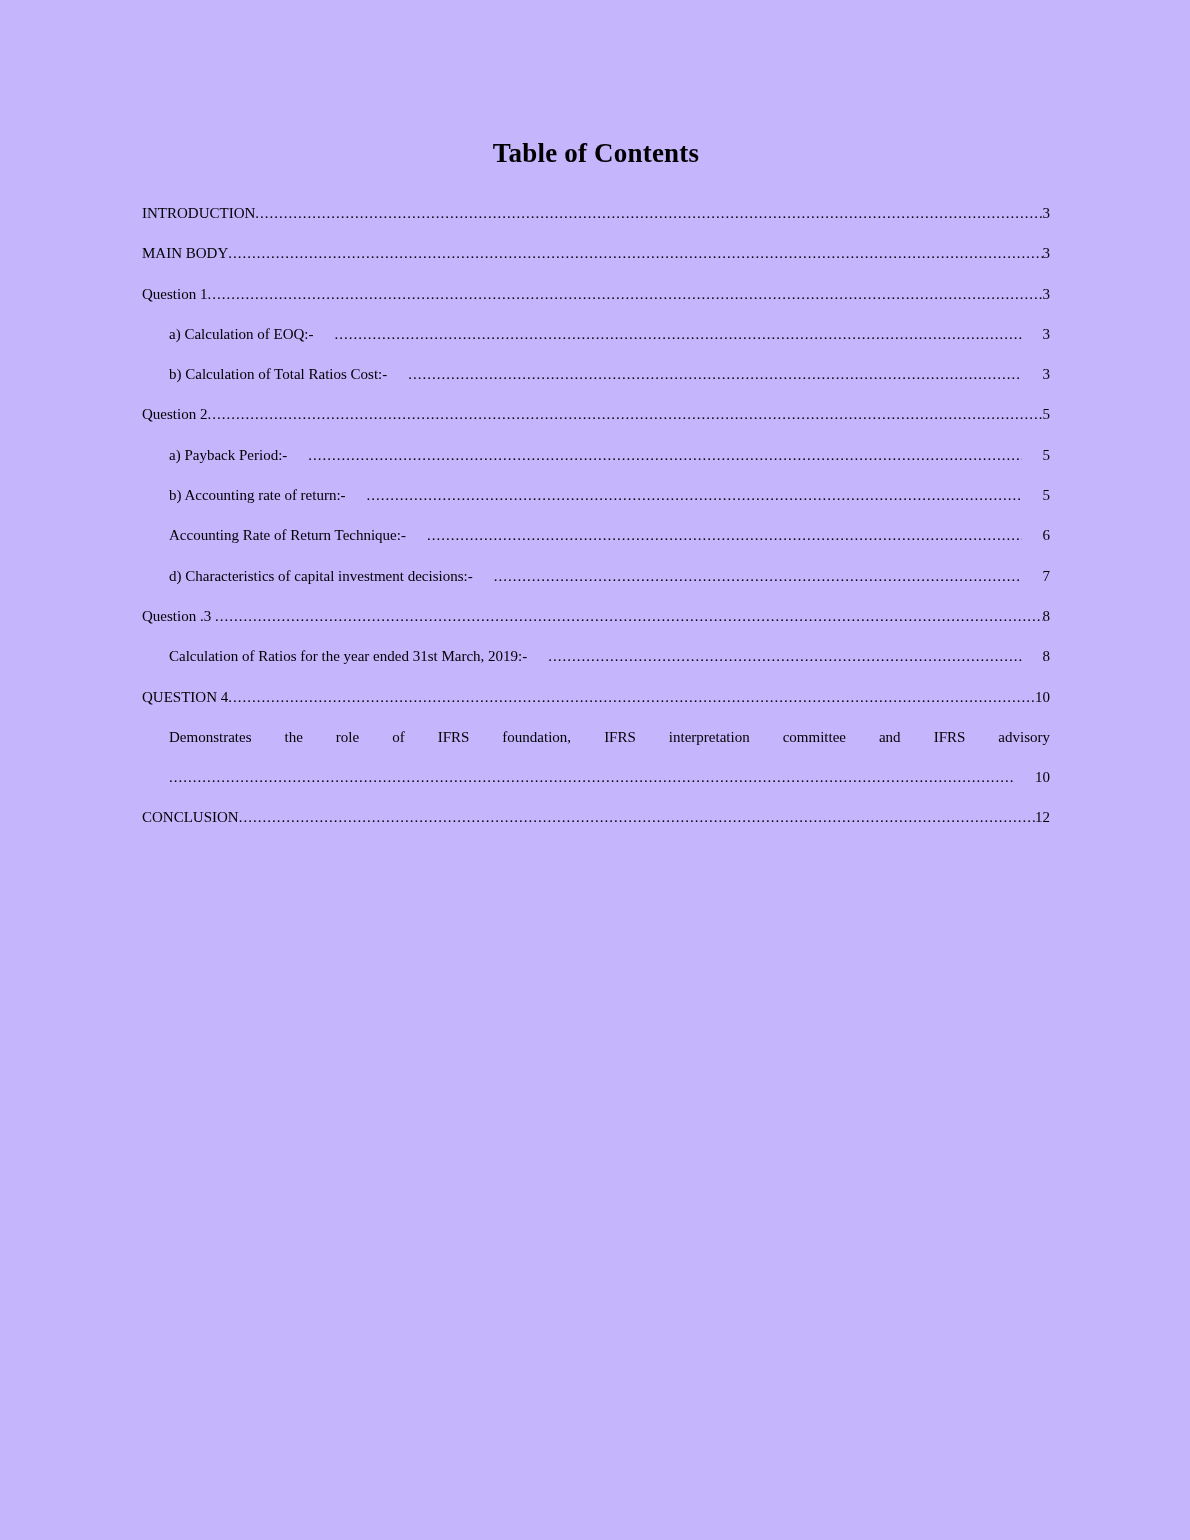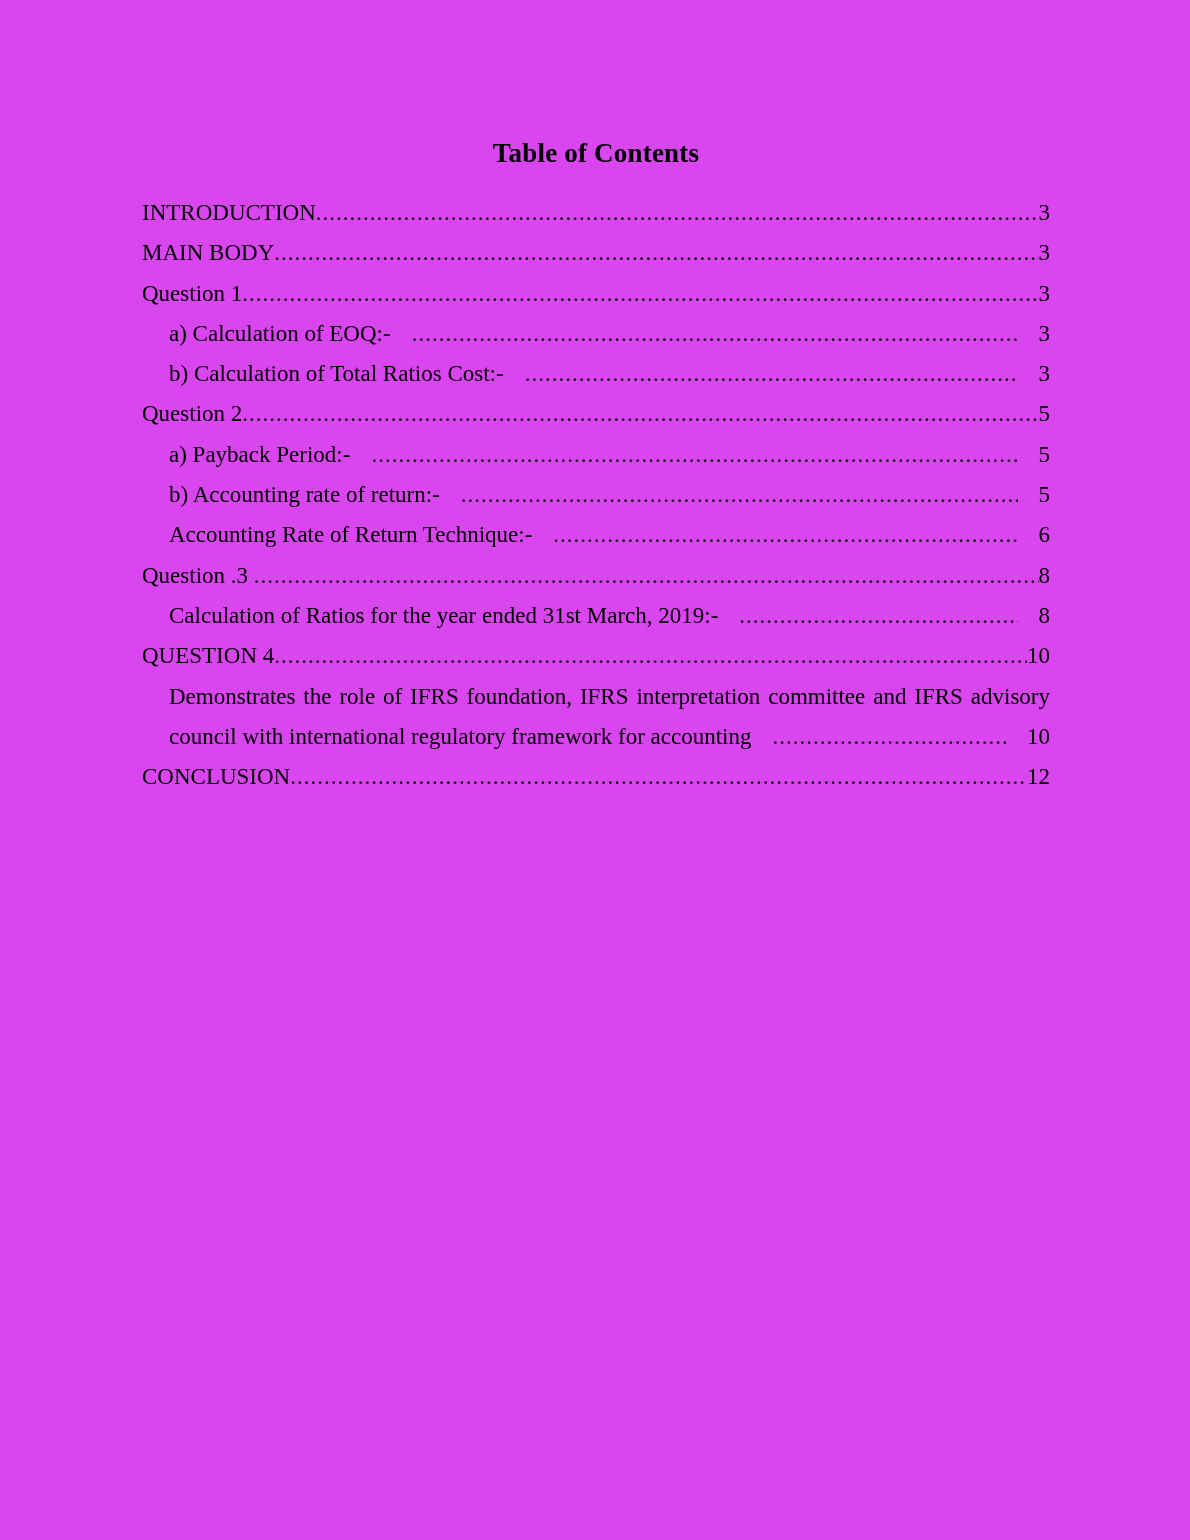--- a/index.html
+++ b/index.html
@@ -4,37 +4,37 @@
 <style>
   html, body {
     margin: 0;
     padding: 0;
     background: #ffffff;
   }
   .page {
     position: relative;
     width: 1190px;
     height: 1540px;
-    background: #d946ef;
+    background: #c4b5fd;
     box-sizing: border-box;
     padding: 138px 140px 0 142px;
     font-family: "Liberation Serif", serif;
     color: #000000;
     overflow: hidden;
   }
   .toc-title {
     margin: 0 0 25px 0;
     font-size: 27px;
     line-height: 30px;
     font-weight: 700;
     text-align: center;
     letter-spacing: 0.2px;
   }
   .toc-list {
-    font-size: 23px;
+    font-size: 15px;
   }
   .toc-row {
     display: flex;
     align-items: baseline;
     height: 40.3px;
     line-height: 40.3px;
     white-space: nowrap;
   }
   .toc-row.indent-1 { padding-left: 27px; gap: 21px; }
   .toc-label {
@@ -121,20 +121,25 @@
       <span class="leader"></span>
       <span class="toc-page">5</span>
     </div>
 
     <div class="toc-row indent-1">
       <span class="toc-label">Accounting Rate of Return Technique:-</span>
       <span class="leader"></span>
       <span class="toc-page">6</span>
     </div>
 
+    <div class="toc-row indent-1">
+      <span class="toc-label">d) Characteristics of capital investment decisions:-</span>
+      <span class="leader"></span>
+      <span class="toc-page">7</span>
+    </div>
 
     <div class="toc-row">
       <span class="toc-label">Question .3 </span>
       <span class="leader"></span>
       <span class="toc-page">8</span>
     </div>
 
     <div class="toc-row indent-1">
       <span class="toc-label">Calculation of Ratios for the year ended 31st March, 2019:-</span>
       <span class="leader"></span>
@@ -142,21 +147,20 @@
     </div>
 
     <div class="toc-row">
       <span class="toc-label">QUESTION 4</span>
       <span class="leader"></span>
       <span class="toc-page">10</span>
     </div>
 
     <div class="toc-cont-line">Demonstrates the role of IFRS foundation, IFRS interpretation committee and IFRS advisory</div>
     <div class="toc-row indent-1">
-      <span class="toc-label">council with international regulatory framework for accounting</span>
       <span class="leader"></span>
       <span class="toc-page">10</span>
     </div>
 
 
     <div class="toc-row">
       <span class="toc-label">CONCLUSION</span>
       <span class="leader"></span>
       <span class="toc-page">12</span>
     </div>

